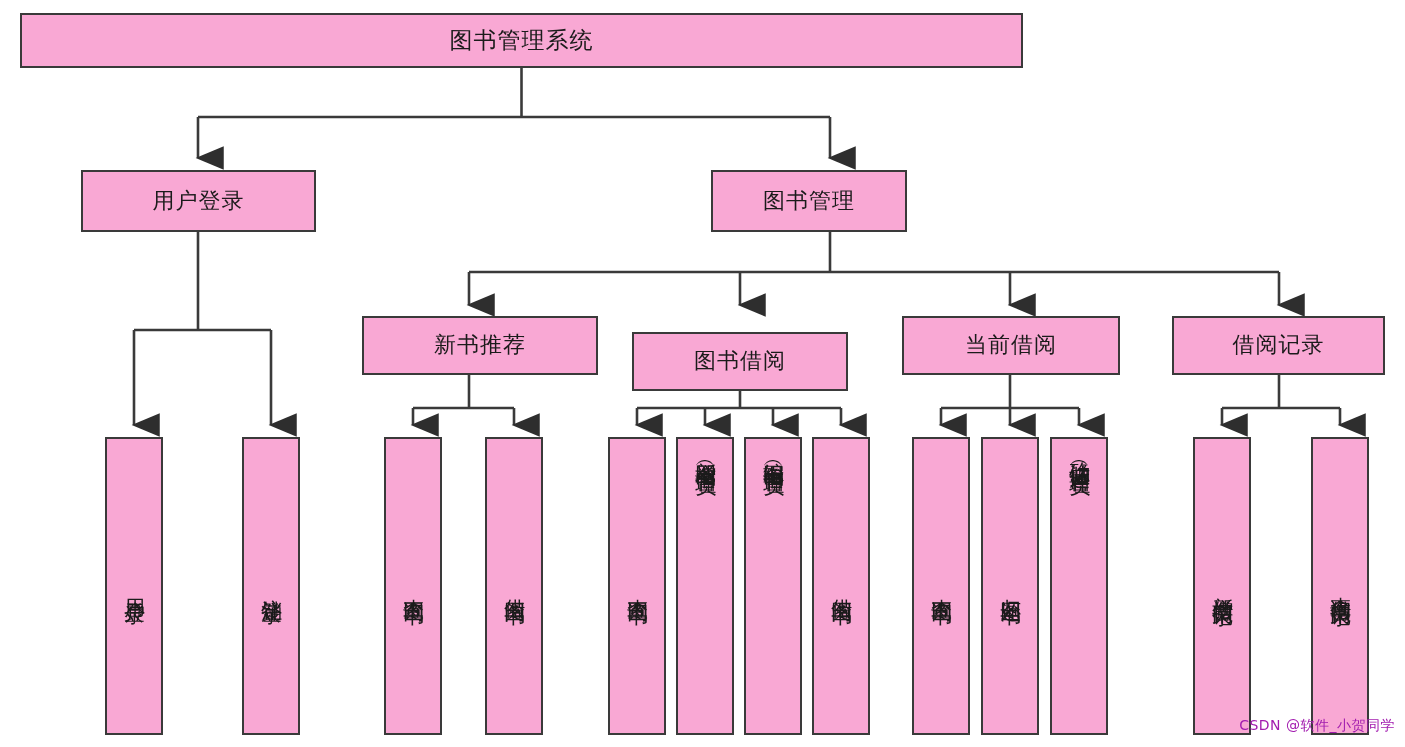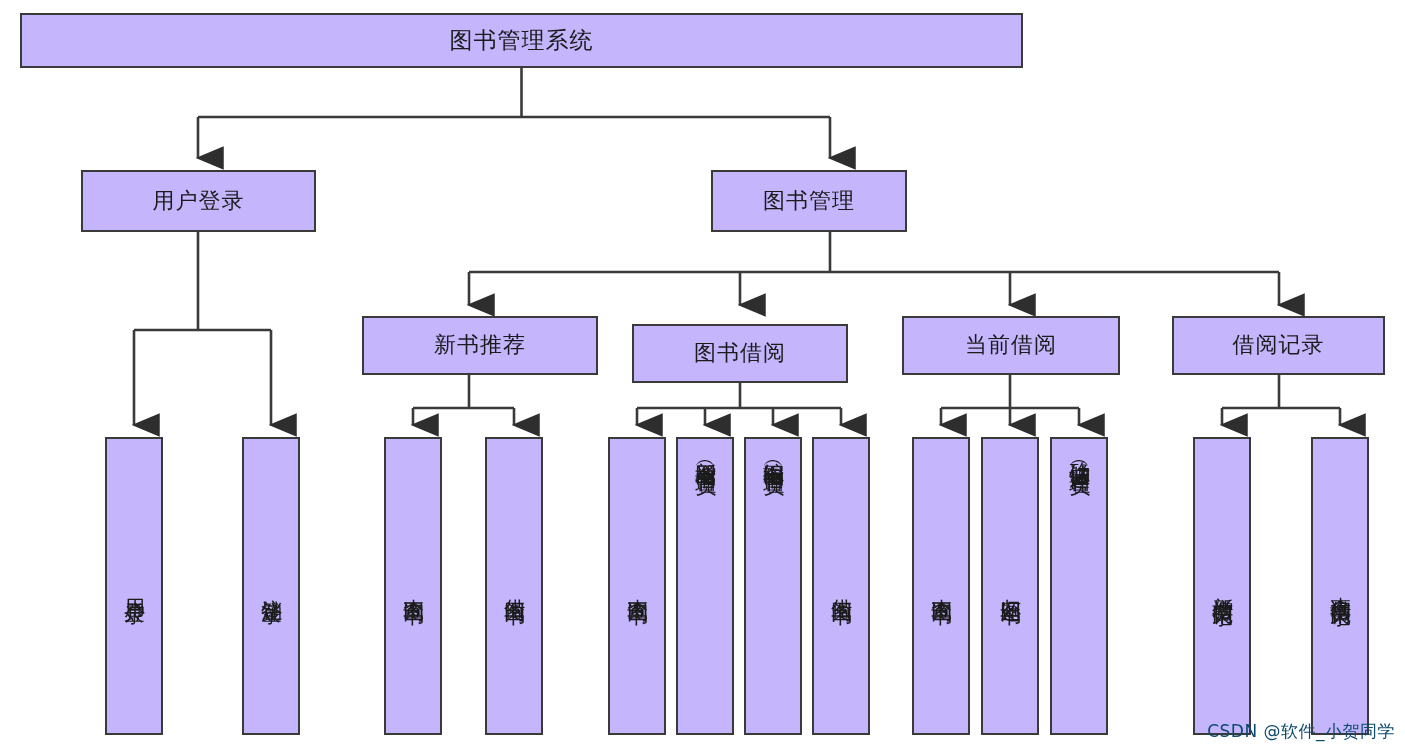--- a/index.html
+++ b/index.html
@@ -23,21 +23,21 @@
     left: 0;
     top: 0;
     width: 1405px;
     height: 747px;
     pointer-events: none;
   }
   .node {
     position: absolute;
     box-sizing: border-box;
     border: 2px solid #3a3a3a;
-    background: #c4b5fd;
+    background: #f9a8d4;
     display: flex;
     align-items: center;
     justify-content: center;
     color: #1b1b1b;
     text-align: center;
   }
   .node.horiz {
     font-size: 22px;
     letter-spacing: 1px;
     line-height: 1.2;
@@ -66,23 +66,23 @@
     align-items: center;
     justify-content: center;
   }
   .leaf.top-align .leaf-inner {
     align-items: flex-start;
     padding-top: 6px;
   }
   .watermark {
     position: absolute;
     right: 10px;
-    bottom: 4px;
-    font-size: 17px;
-    color: #0c4a6e;
+    bottom: 12px;
+    font-size: 14px;
+    color: #a21caf;
     letter-spacing: 0.5px;
     white-space: nowrap;
   }
 </style>
 </head>
 <body>
 
 <div id="diagram-root">
 
   <svg id="wires" viewBox="0 0 1405 747" width="1405" height="747" xmlns="http://www.w3.org/2000/svg">
@@ -144,21 +144,21 @@
   <div class="node horiz" style="left:81px; top:170px; width:235px; height:62px;">
     <span>用户登录</span>
   </div>
   <div class="node horiz" style="left:711px; top:170px; width:196px; height:62px;">
     <span>图书管理</span>
   </div>
 
   <div class="node horiz" style="left:362px; top:316px; width:236px; height:59px;">
     <span>新书推荐</span>
   </div>
-  <div class="node horiz" style="left:632px; top:324px; width:216px; height:59px;">
+  <div class="node horiz" style="left:632px; top:332px; width:216px; height:59px;">
     <span>图书借阅</span>
   </div>
   <div class="node horiz" style="left:1172px; top:316px; width:213px; height:59px;">
     <span>借阅记录</span>
   </div>
   <div class="node horiz" style="left:902px; top:316px; width:218px; height:59px;">
     <span>当前借阅</span>
   </div>
 
   <div class="node leaf" style="left:105px; top:437px; width:58px; height:298px;">

